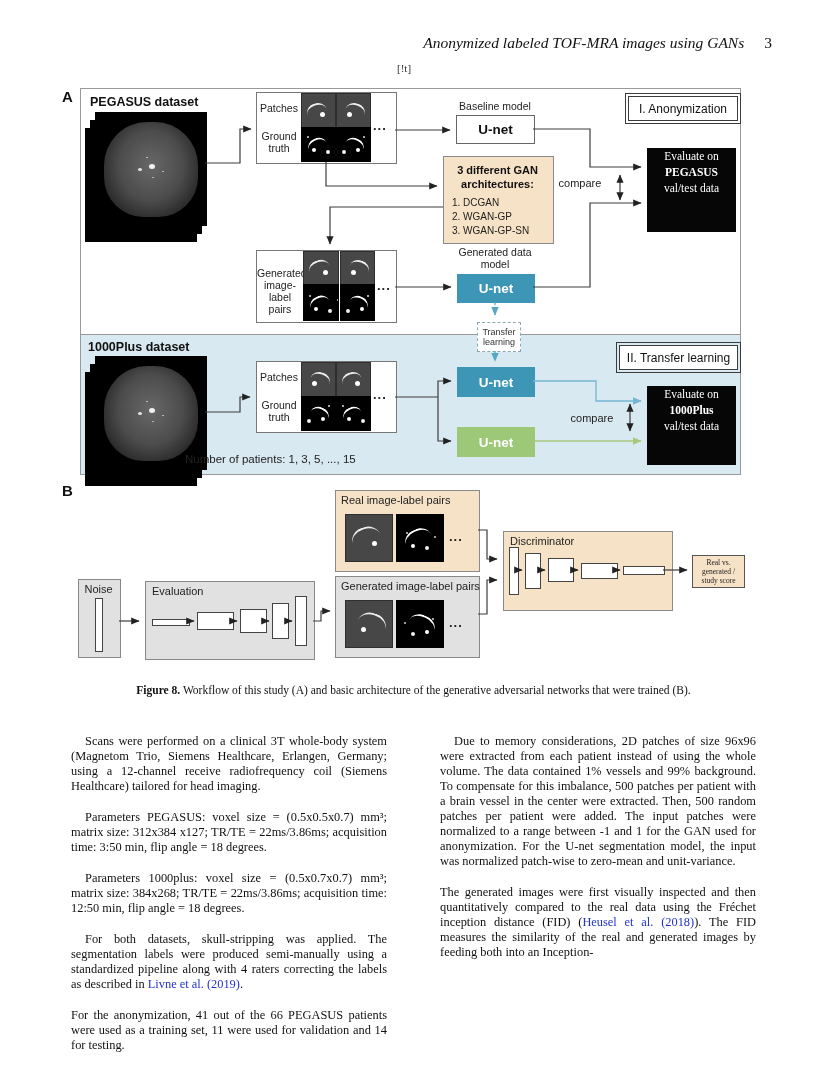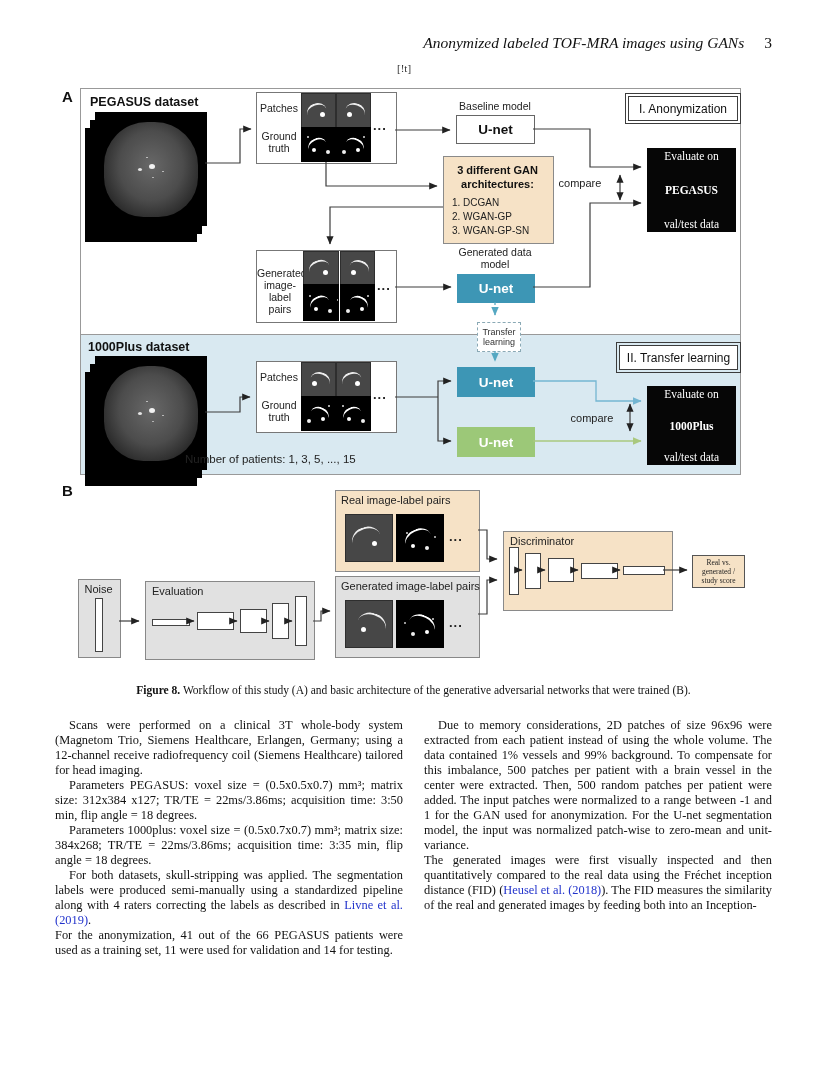--- a/index.html
+++ b/index.html
@@ -48,36 +48,36 @@
   .unet{display:flex;align-items:center;justify-content:center;font-weight:bold;font-size:13.5px;
         font-family:"Liberation Sans",sans-serif;border:1px solid #666}
   .unet-white{background:#fff;color:#111}
   .unet-teal{background:#3d96b5;border-color:#3d96b5;color:#fff}
   .unet-green{background:#9cc878;border-color:#9cc878;color:#fff}
   .tagbox{background:#fff;border:1px solid #3c3c3c;outline:1px solid #3c3c3c;outline-offset:2px;
         display:flex;align-items:center;justify-content:center;font-size:12px;color:#111}
   .peach{background:#f6e2c6;border:1px solid #8a8a8a}
   .gan-title{font-weight:bold;font-size:11px;text-align:center;line-height:14px;color:#111}
   .gan-item{font-size:10px;color:#222;line-height:14px}
-  .blackbox{background:#060606;display:flex;flex-direction:column;align-items:center;justify-content:space-between;
+  .blackbox{background:#060606;display:flex;flex-direction:column;align-items:center;justify-content:flex-start;
         color:#fff;font-size:11.5px;line-height:16px;text-align:center}
   .bold{font-weight:bold}
   .transferbox{background:#fff;border:1px dashed #8aa9b5;display:flex;flex-direction:column;align-items:center;
         justify-content:center;font-size:9px;line-height:10px;color:#333}
   .graybox{background:#e1e1e1;border:1px solid #888}
   .shape{position:absolute;background:#fff;border:1px solid #444}
   .smallcap{font-size:11px;color:#222}
   .outbox{background:#f6e2c6;border:1px solid #555;display:flex;flex-direction:column;align-items:center;
         justify-content:center;font-size:7.5px;line-height:9px;color:#222;text-align:center}
 
   
   .caption{left:55px;top:684px;width:717px;text-align:center;font-size:11.5px;color:#111}
   .caption .cb{font-weight:bold}
   .col{position:absolute;width:348px;font-size:12.4px;line-height:15px;text-align:justify;color:#111}
-  .col p{margin:0;text-indent:14px}
+  .col p{margin:16px;text-indent:14px}
   .col p.noind{text-indent:0}
   .h-sec{font-weight:bold;font-size:12.6px;margin:20px 0 10px 0;text-align:left}
   .cite{color:#2233cc}
   svg.overlay{position:absolute;left:0;top:0;pointer-events:none}
 </style>
 </head>
 <body>
 
 <div class="abs header">
   <span>Anonymized labeled TOF-MRA images using GANs</span><span class="pagenum">3</span>
@@ -266,21 +266,21 @@
 </svg>
 
 <div class="abs caption">
   <span class="cb">Figure 8.</span>
   <span>Workflow of this study (A) and basic architecture of the generative adversarial networks that were trained (B).</span>
 </div>
 
 <div class="col" style="left:55px;top:718px">
   <p>Scans were performed on a clinical 3T whole-body system (Magnetom Trio, Siemens Healthcare, Erlangen, Germany; using a 12-channel receive radiofrequency coil (Siemens Healthcare) tailored for head imaging.</p>
   <p>Parameters PEGASUS: voxel size = (0.5x0.5x0.7) mm³; matrix size: 312x384 x127; TR/TE = 22ms/3.86ms; acquisition time: 3:50 min, flip angle = 18 degrees.</p>
-  <p>Parameters 1000plus: voxel size = (0.5x0.7x0.7) mm³; matrix size: 384x268; TR/TE = 22ms/3.86ms; acquisition time: 3:35 min, flip angle = 18 degrees.</p>
+  <p>Parameters 1000plus: voxel size = (0.5x0.7x0.7) mm³; matrix size: 384x268; TR/TE = 22ms/3.86ms; acquisition time: 12:50 min, flip angle = 18 degrees.</p>
   <p><span>For both datasets, skull-stripping was applied. The segmentation labels were produced semi-manually using a standardized pipeline along with 4 raters correcting the labels as described in </span><span class="cite">Livne et al. (2019)</span><span>.</span></p>
   <p class="noind">For the anonymization, 41 out of the 66 PEGASUS patients were used as a training set, 11 were used for validation and 14 for testing.</p>
 </div>
 
 <div class="col" style="left:424px;top:718px">
   <p>Due to memory considerations, 2D patches of size 96x96 were extracted from each patient instead of using the whole volume. The data contained 1% vessels and 99% background. To compensate for this imbalance, 500 patches per patient with a brain vessel in the center were extracted. Then, 500 random patches per patient were added. The input patches were normalized to a range between -1 and 1 for the GAN used for anonymization. For the U-net segmentation model, the input was normalized patch-wise to zero-mean and unit-variance.</p>
   <p class="noind"><span>The generated images were first visually inspected and then quantitatively compared to the real data using the Fréchet inception distance (FID) (</span><span class="cite">Heusel et al. (2018)</span><span>). The FID measures the similarity of the real and generated images by feeding both into an Inception-</span></p>
 </div>
 
 </body></html>

